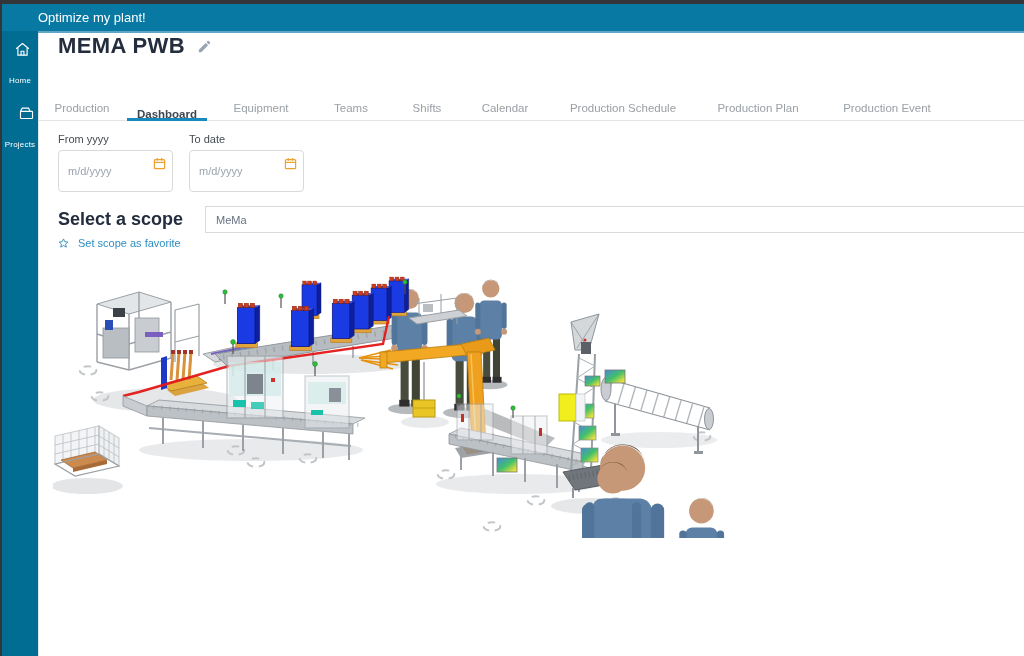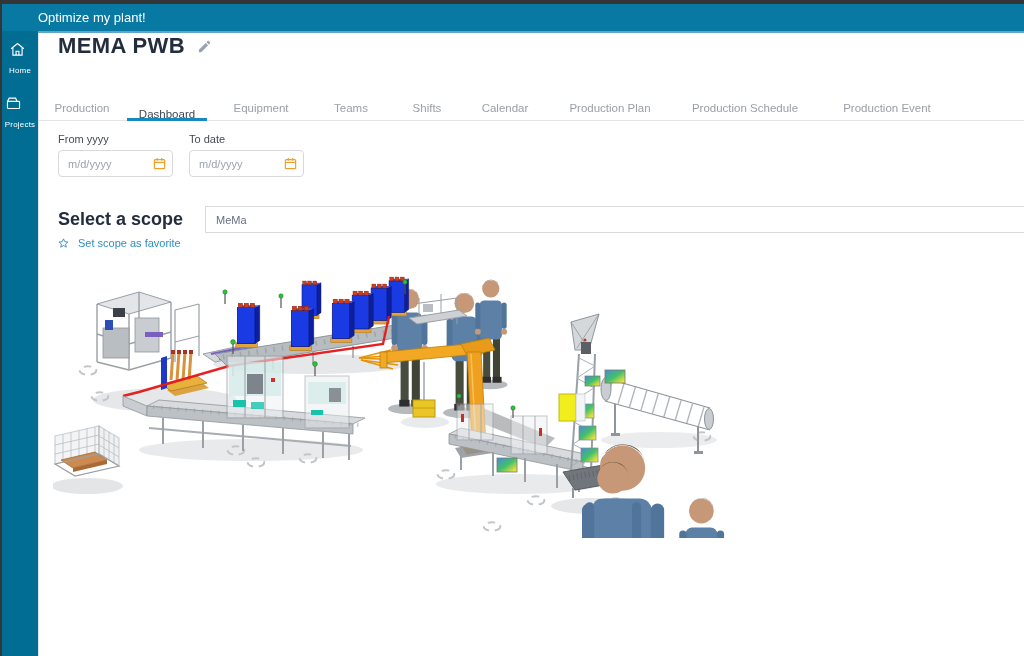--- a/index.html
+++ b/index.html
@@ -6,36 +6,36 @@
   .frame{position:relative;width:1024px;height:656px;background:#fff;overflow:hidden;
          font-family:"Liberation Sans",sans-serif;-webkit-font-smoothing:antialiased;}
   .top-strip{position:absolute;left:0;top:0;width:1024px;height:4px;background:#333538;}
   .left-strip{position:absolute;left:0;top:0;width:2px;height:656px;background:#333538;}
   .app-header{position:absolute;left:2px;top:4px;right:0;height:27px;background:#0779a3;
               display:flex;align-items:center;padding-left:36px;box-sizing:border-box;}
   .app-header .app-title{color:#fff;font-size:13px;}
   .header-glow{position:absolute;left:38px;top:31px;right:0;height:2px;background:#5fa6c4;}
   .sidebar{position:absolute;left:2px;top:31px;width:36px;bottom:0;background:#026d92;
            display:flex;flex-direction:column;align-items:center;padding-top:10px;box-sizing:border-box;}
-  .side-item{display:flex;flex-direction:column;align-items:flex-start;gap:8px;margin-bottom:20px;cursor:pointer;}
+  .side-item{display:flex;flex-direction:column;align-items:flex-end;gap:18px;margin-bottom:20px;cursor:pointer;}
   .side-item span{color:#fff;font-size:8px;letter-spacing:.2px;}
   .main{position:absolute;left:38px;top:33px;right:0;bottom:0;background:#fff;border-left:1px solid #e3e6e9;box-sizing:border-box;}
   .title-row{position:absolute;left:19px;top:0;display:flex;align-items:center;gap:12px;}
   .title-row h1{margin:0;font-size:22px;font-weight:700;color:#232d3d;letter-spacing:.4px;}
   .tabs{position:absolute;left:0;right:0;top:62px;height:26px;border-bottom:1px solid #e4e4e4;
         display:flex;padding-left:4px;box-sizing:border-box;}
   .tab{position:relative;display:flex;align-items:center;justify-content:center;
        font-size:11.5px;color:#9aa0a6;cursor:pointer;}
-  .tab.active{color:#3d4852;font-weight:400;margin-top:12px;}
+  .tab.active{color:#3d4852;font-weight:700;margin-top:12px;}
   .tab.active::after{content:"";position:absolute;left:6px;right:6px;bottom:-1px;height:3px;background:#1789bd;}
   .t0{width:78px}.t1{width:92px}.t2{width:96px}.t3{width:84px}.t4{width:68px}
   .t5{width:88px}.t6{width:122px}.t7{width:148px}.t8{width:136px}
   .filters{position:absolute;left:19px;top:100px;display:flex;gap:16px;}
   .field label{display:block;font-size:11px;color:#444b52;margin-bottom:5px;}
-  .date-wrap{position:relative;width:115px;height:27px;}
+  .date-wrap{position:relative;width:115px;height:42px;}
   .date-wrap input{width:100%;height:100%;box-sizing:border-box;border:1px solid #d9d9d9;border-radius:4px;
                    padding:0 26px 0 9px;font-size:11px;color:#6a737c;font-family:inherit;outline:none;}
   .date-wrap input::placeholder{color:#9aa3ad;}
   .cal-icon{position:absolute;right:7px;top:7px;}
   .scope-row{position:absolute;left:19px;top:173px;right:0;height:27px;}
   .scope-row h2{margin:0;font-size:18px;font-weight:700;color:#232d3d;line-height:27px;}
   .scope-input{position:absolute;left:147px;top:0;right:-2px;height:27px;box-sizing:border-box;
                border:1px solid #dadada;padding:0 10px;font-size:11px;color:#667080;font-family:inherit;outline:none;}
   .fav-link{position:absolute;left:19px;top:204px;display:flex;align-items:center;gap:9px;
             color:#2e8fc0;font-size:11px;text-decoration:none;cursor:pointer;}
@@ -79,22 +79,22 @@
       </svg>
     </div>
 
     <div class="tabs">
       <div class="tab t0">Production</div>
       <div class="tab t1 active">Dashboard</div>
       <div class="tab t2">Equipment</div>
       <div class="tab t3">Teams</div>
       <div class="tab t4">Shifts</div>
       <div class="tab t5">Calendar</div>
+      <div class="tab t7">Production Schedule</div>
       <div class="tab t6">Production Plan</div>
-      <div class="tab t7">Production Schedule</div>
       <div class="tab t8">Production Event</div>
     </div>
 
     <div class="filters">
       <div class="field">
         <label>From yyyy</label>
         <div class="date-wrap">
           <input placeholder="m/d/yyyy" style="">
           <svg class="cal-icon" width="13" height="13" viewBox="0 0 14 14" fill="none" stroke="#efa12d" stroke-width="1.3">
             <rect x="1.5" y="2.8" width="11" height="9.7" rx="1"></rect>

